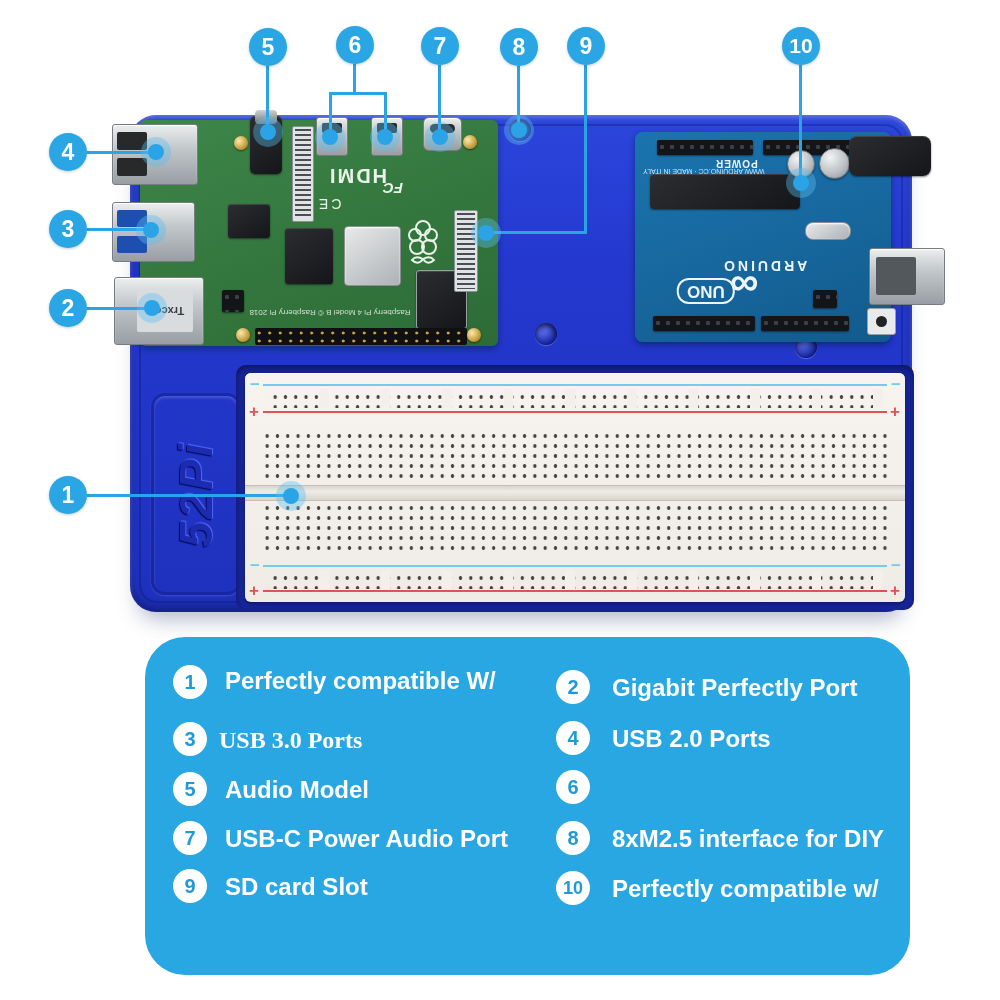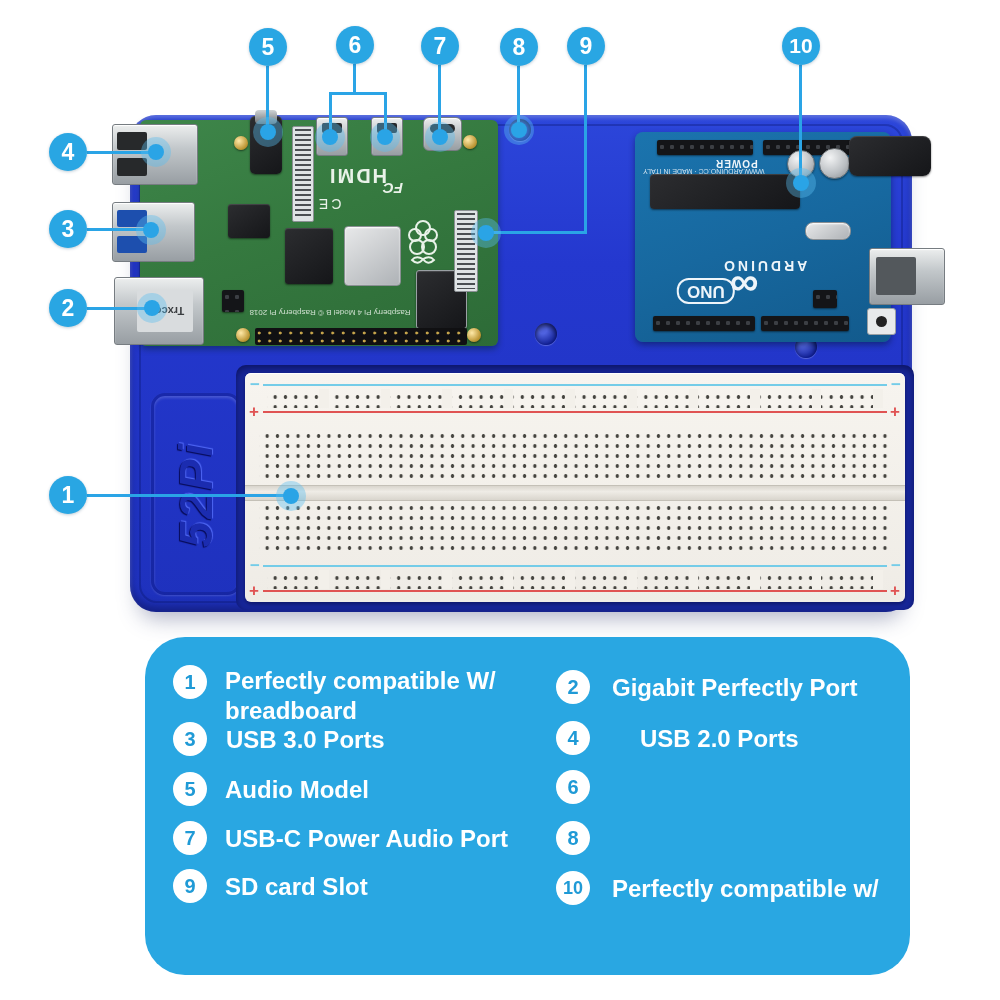--- a/index.html
+++ b/index.html
@@ -259,36 +259,36 @@
   <div class="abs co" style="left:49px;top:133px;">4</div>
   <div class="abs co" style="left:49px;top:210px;">3</div>
   <div class="abs co" style="left:49px;top:289px;">2</div>
   <div class="abs co" style="left:49px;top:476px;">1</div>
 
   <div class="abs legend">
 
     <div class="lg-num" style="left:28px;top:28px;">1</div>
     <div class="lg-text" style="left:80px;top:29px;">
       <div>Perfectly compatible W/</div>
-      <div>breadboard</div>
     </div>
     <div class="lg-num" style="left:28px;top:85px;">3</div>
-    <div class="lg-text" style="left:81px;top:88px;">USB 3.0 Ports</div>
+    <div class="lg-text" style="left:74px;top:88px;font-family:Liberation Serif, serif;">USB 3.0 Ports</div>
     <div class="lg-num" style="left:28px;top:135px;">5</div>
     <div class="lg-text" style="left:80px;top:138px;">Audio Model</div>
     <div class="lg-num" style="left:28px;top:184px;">7</div>
     <div class="lg-text" style="left:80px;top:187px;">USB-C Power Audio Port</div>
     <div class="lg-num" style="left:28px;top:232px;">9</div>
     <div class="lg-text" style="left:80px;top:235px;text-align:center;">SD card Slot</div>
 
     <div class="lg-num" style="left:411px;top:33px;">2</div>
     <div class="lg-text" style="left:467px;top:36px;">Gigabit Perfectly Port</div>
     <div class="lg-num" style="left:411px;top:84px;">4</div>
-    <div class="lg-text" style="left:467px;top:87px;margin-left:28px;">USB 2.0 Ports</div>
+    <div class="lg-text" style="left:467px;top:87px;">USB 2.0 Ports</div>
     <div class="lg-num" style="left:411px;top:133px;">6</div>
     <div class="lg-num" style="left:411px;top:184px;">8</div>
+    <div class="lg-text" style="left:467px;top:187px;">8xM2.5 interface for DIY</div>
     <div class="lg-num" style="left:411px;top:234px;font-size:18px;">10</div>
     <div class="lg-text" style="left:467px;top:237px;">
       <div>Perfectly compatible w/</div>
     </div>
   </div>
 
 </div>
 
 </body></html>

